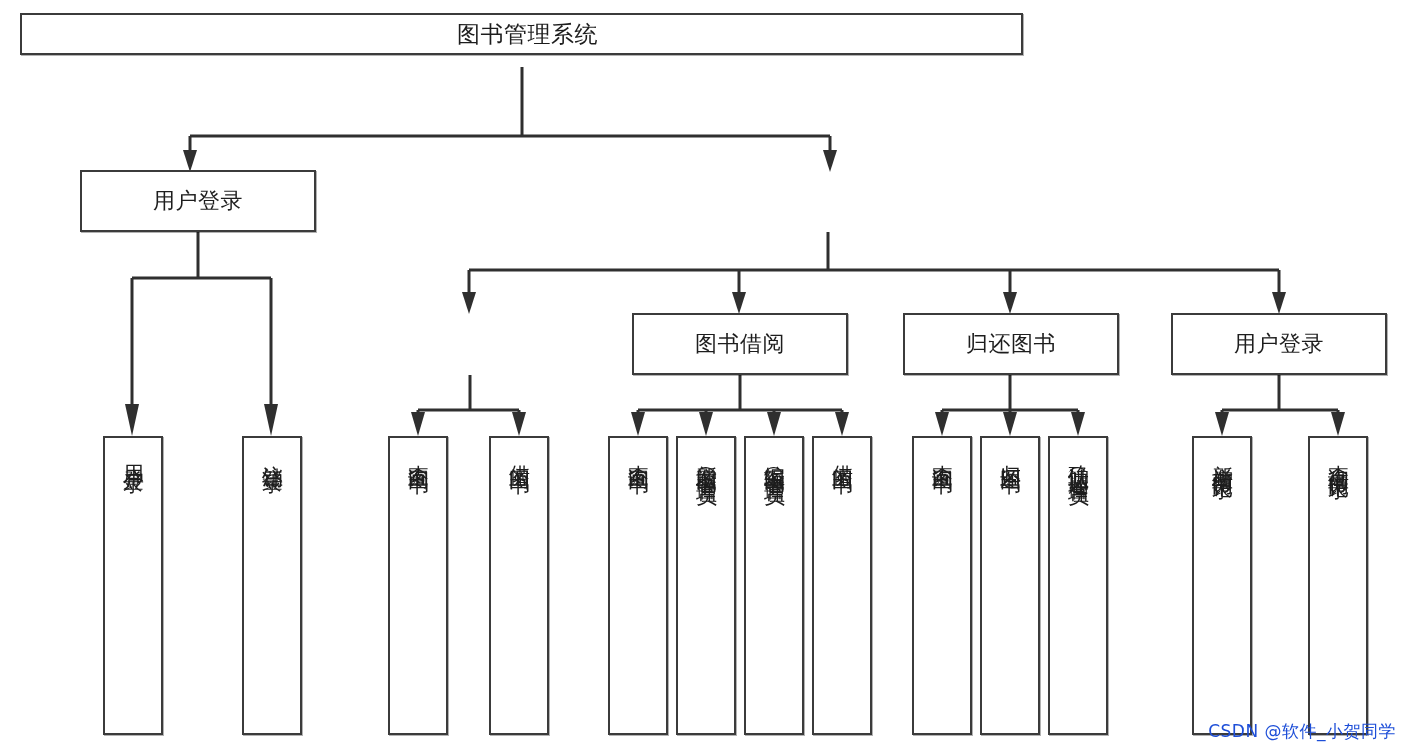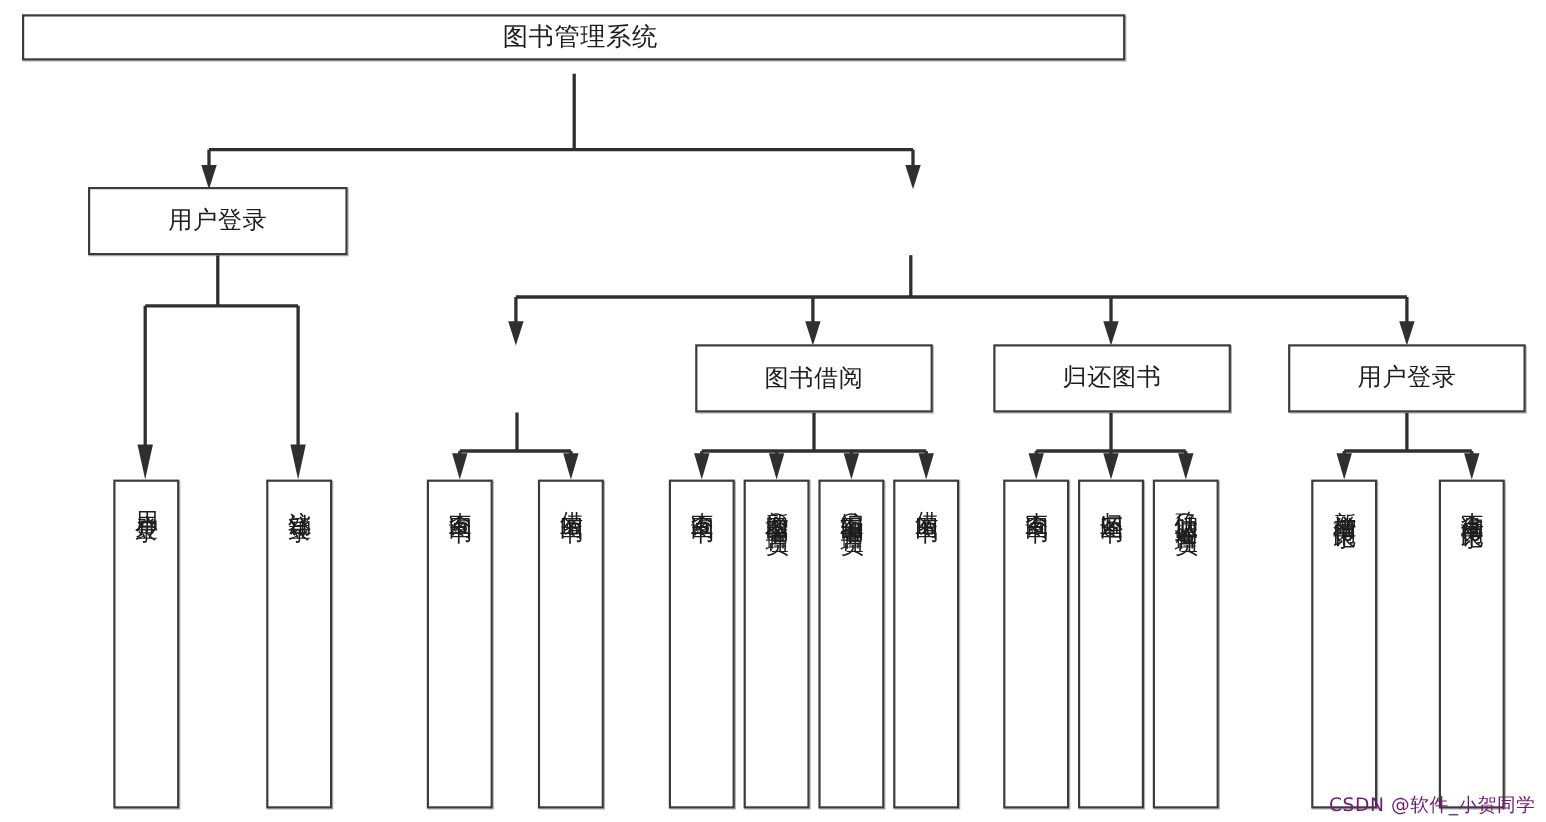--- a/index.html
+++ b/index.html
@@ -65,21 +65,21 @@
     line-height: 1;
     letter-spacing: 3px;
     max-height: 282px;
     white-space: nowrap;
   }
   #watermark {
     position: absolute;
     right: 9px;
     bottom: 4px;
     font-size: 17px;
-    color: #701a75;
+    color: #1d4ed8;
     letter-spacing: 0.5px;
     z-index: 5;
     user-select: none;
   }
 </style>
 </head>
 <body>
 
 <div id="diagram-root">
 

